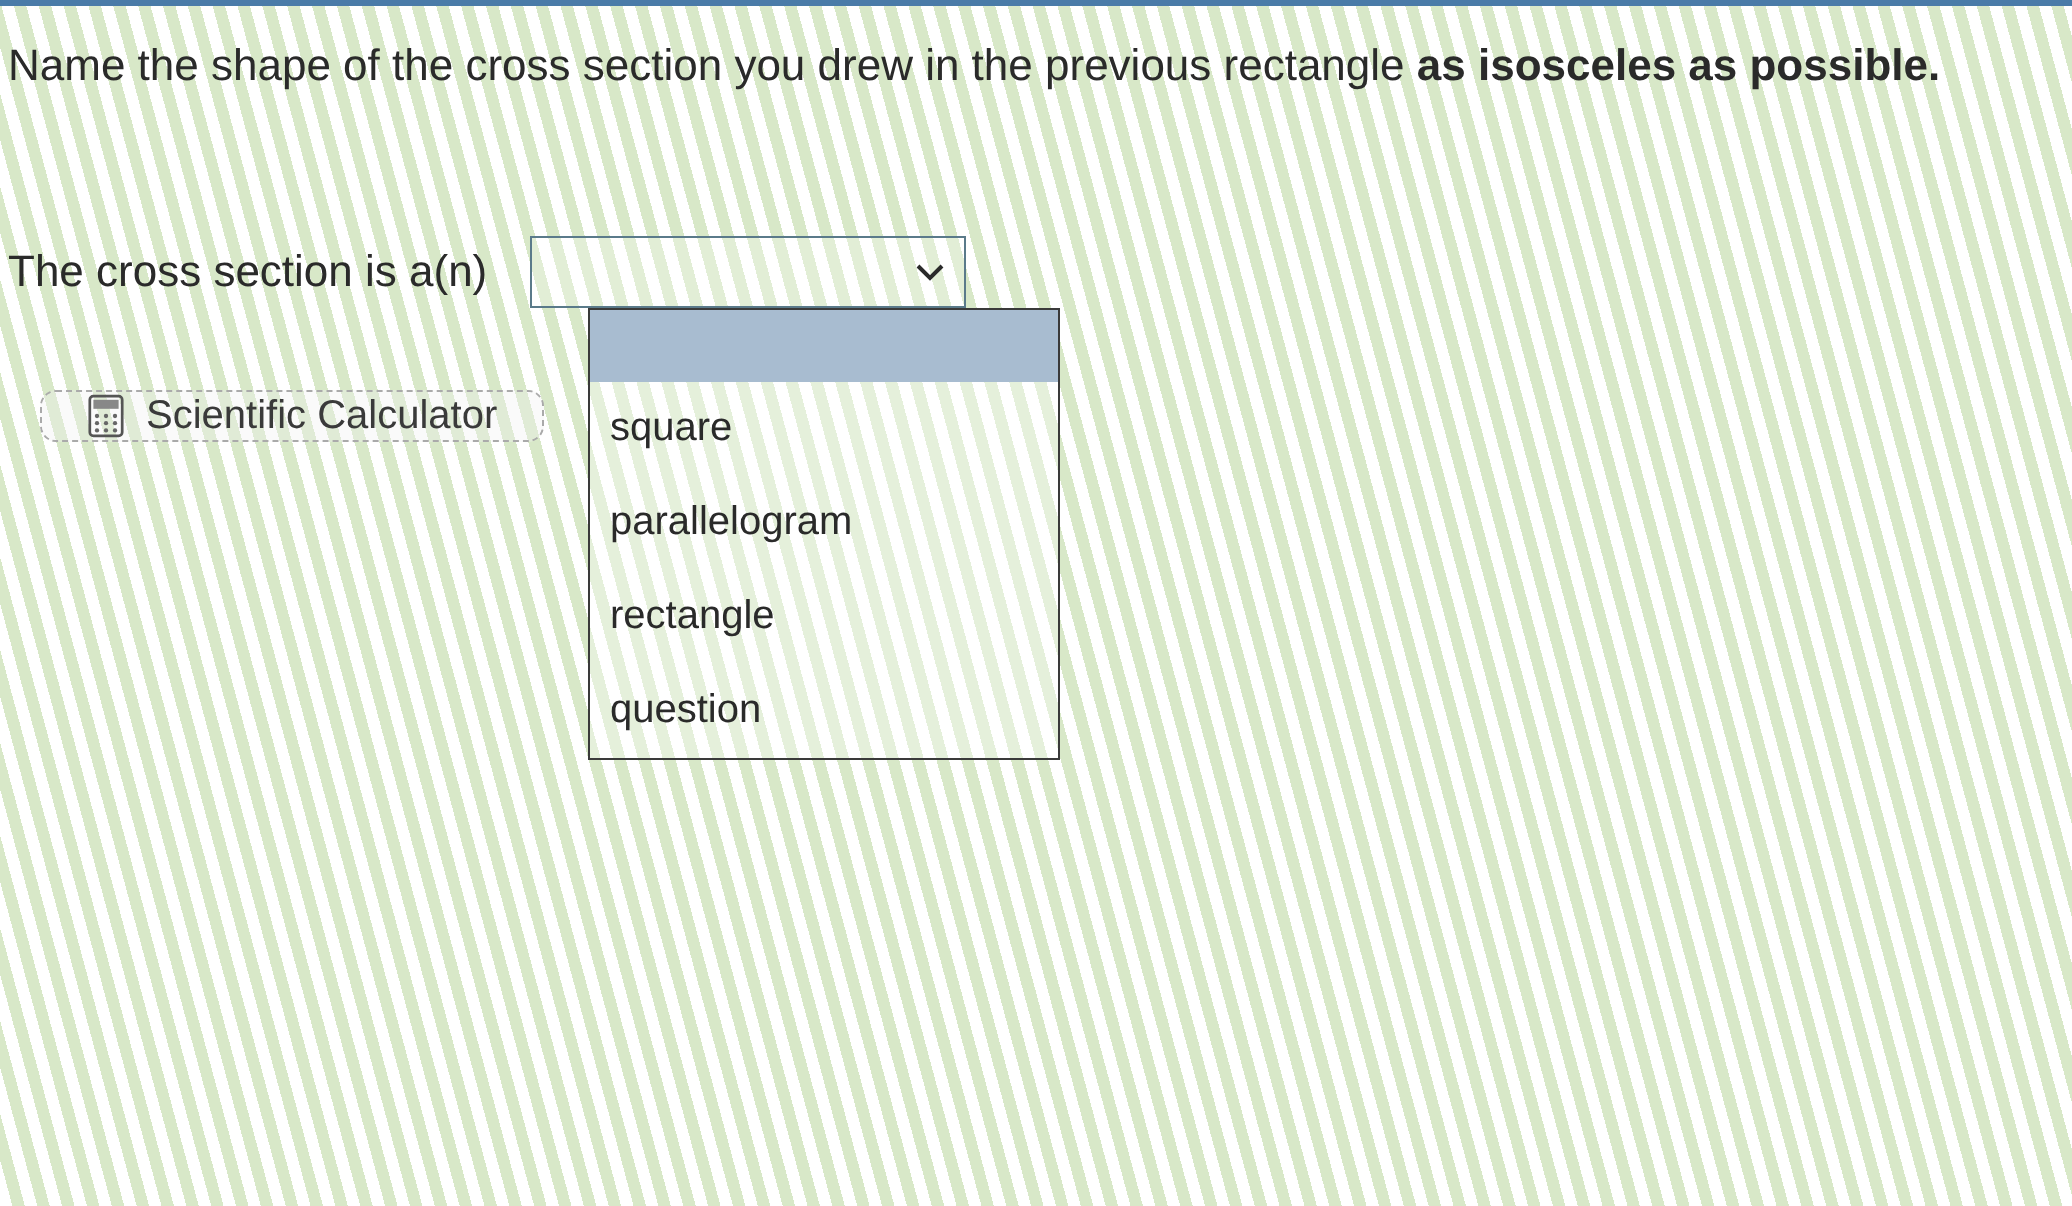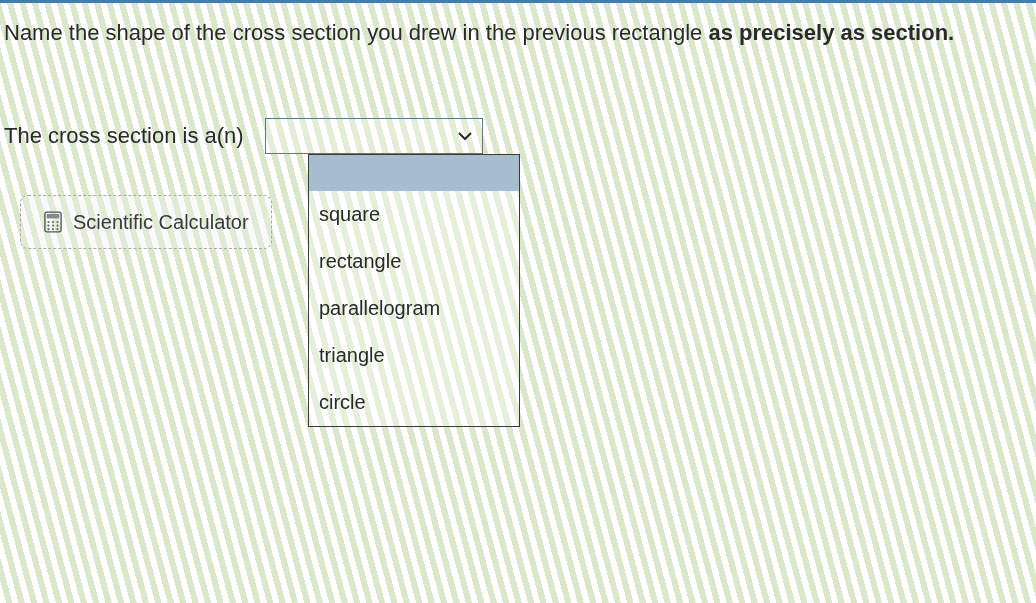--- a/index.html
+++ b/index.html
@@ -73,43 +73,43 @@
       align-items: center;
       justify-content: center;
     }
     .calculator-button {
       position: absolute;
       top: 195px;
       left: 20px;
       display: flex;
       align-items: center;
       gap: 10px;
-      padding: 14px 22px;
+      padding: 0 22px;
       border: 1px dashed #aaa;
       border-radius: 8px;
       background: rgba(240,240,240,0.35);
       cursor: pointer;
     }
     .calc-icon {
       width: 20px;
       height: 24px;
       display: flex;
       align-items: center;
       justify-content: center;
     }
     .calc-label {
       font-size: 20px;
       color: #3a3a3a;
       font-weight: 400;
     }
     .dropdown-list {
       position: absolute;
       top: 154px;
-      left: 308px;
-      width: 212px;
+      left: 294px;
+      width: 236px;
       border: 1.5px solid #3a3a3a;
       background: rgba(255,255,255,0.35);
       z-index: 10;
     }
     .dropdown-option {
       padding: 12px 10px;
       font-size: 20px;
       color: #2a2a2a;
       cursor: pointer;
     }
@@ -121,21 +121,21 @@
       padding: 8px 10px;
       min-height: 36px;
     }
   </style>
 </head>
 <body>
 
 <div class="top-bar"></div>
 
 <div class="question-text">
-  <span>Name the shape of the cross section you drew in the previous rectangle </span><span class="bold">as precisely as section.</span>
+  <span>Name the shape of the cross section you drew in the previous rectangle </span><span class="bold">as isosceles as possible.</span>
 </div>
 
 <div class="prompt-row">
   <span class="prompt-text">The cross section is a(n)</span>
   <div class="dropdown-wrapper">
     <div class="dropdown-closed">
       <span class="chevron">
         <svg viewBox="0 0 16 16" width="16" height="16">
             <path d="M2 5 L8 11 L14 5" fill="none" stroke="#2a2a2a" stroke-width="2"></path>
           </svg>
@@ -159,17 +159,16 @@
       <circle cx="10" cy="20" r="1.2" fill="#666"></circle>
       <circle cx="15" cy="20" r="1.2" fill="#666"></circle>
     </svg>
   </span>
   <span class="calc-label">Scientific Calculator</span>
 </div>
 
 <div class="dropdown-list">
   <div class="dropdown-option blank highlighted"></div>
   <div class="dropdown-option">square</div>
+  <div class="dropdown-option">parallelogram</div>
   <div class="dropdown-option">rectangle</div>
-  <div class="dropdown-option">parallelogram</div>
-  <div class="dropdown-option">triangle</div>
-  <div class="dropdown-option">circle</div>
+  <div class="dropdown-option">question</div>
 </div>
 
 </body></html>

